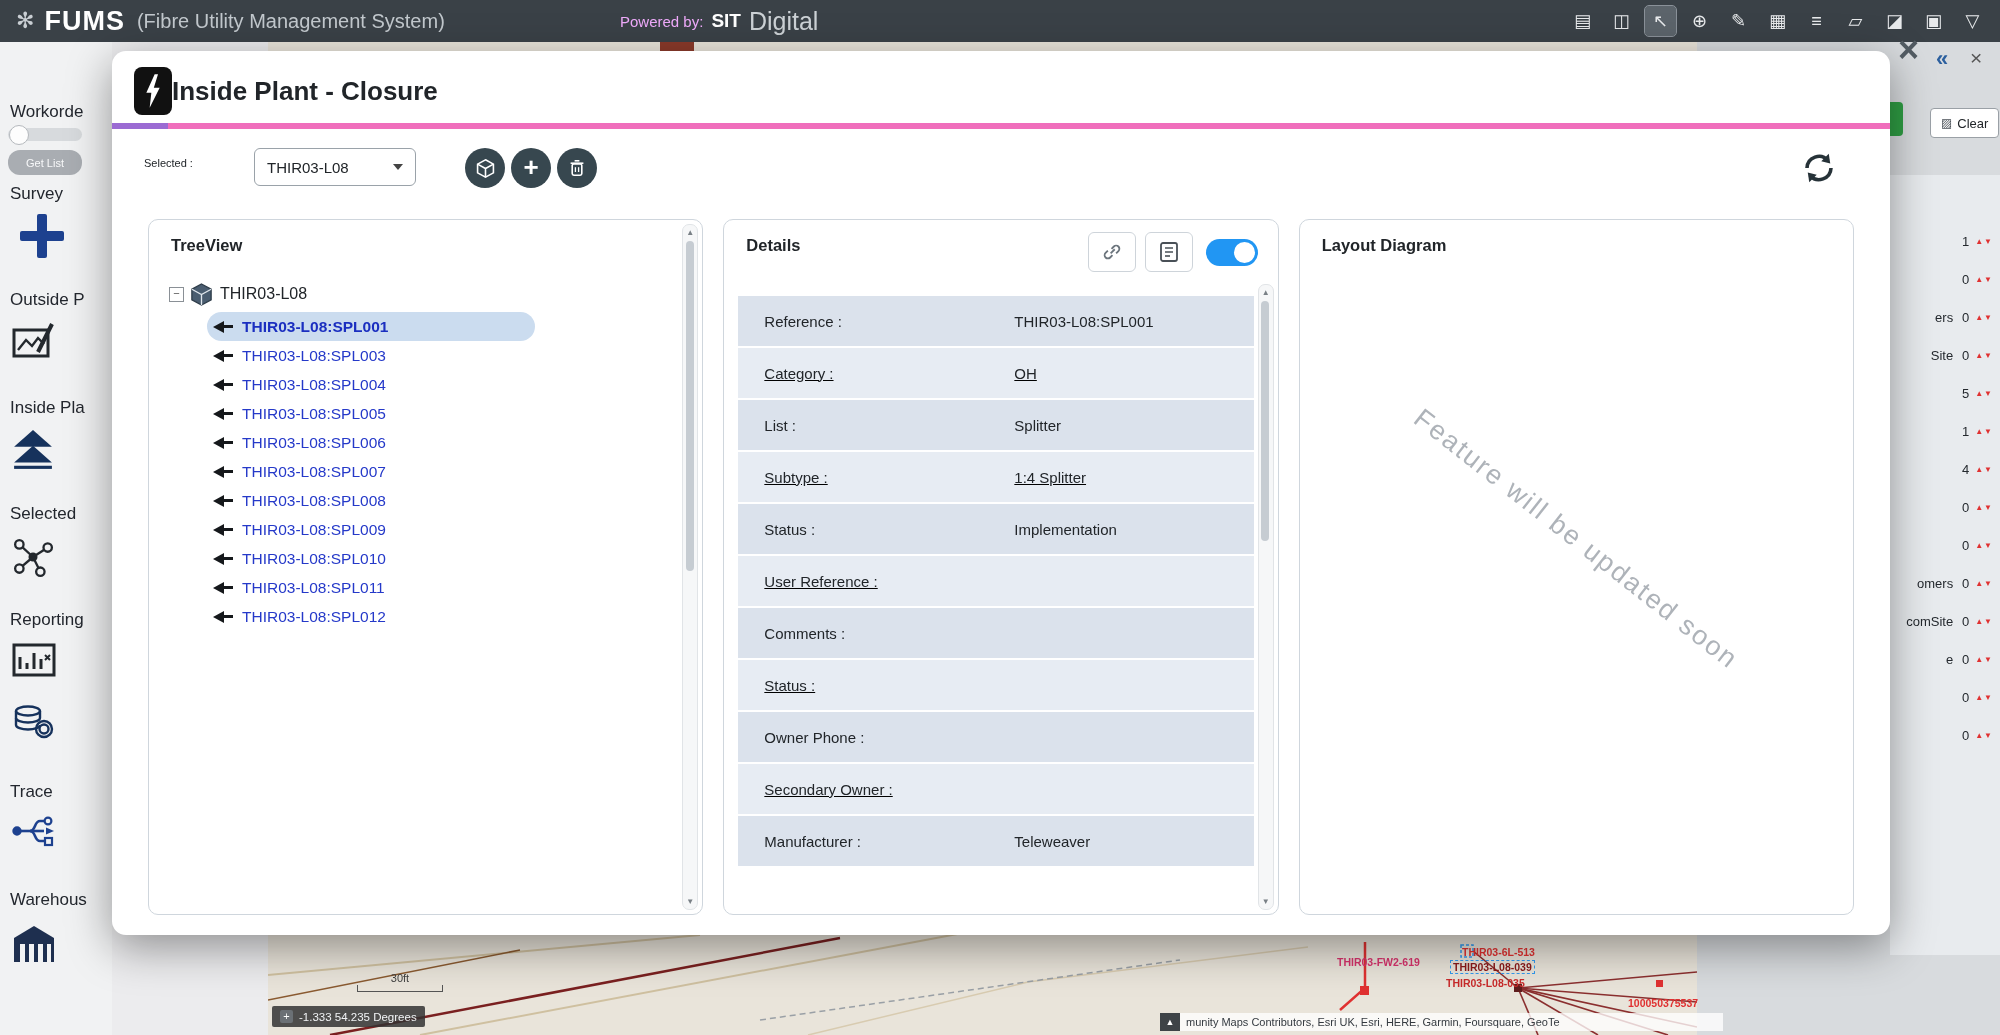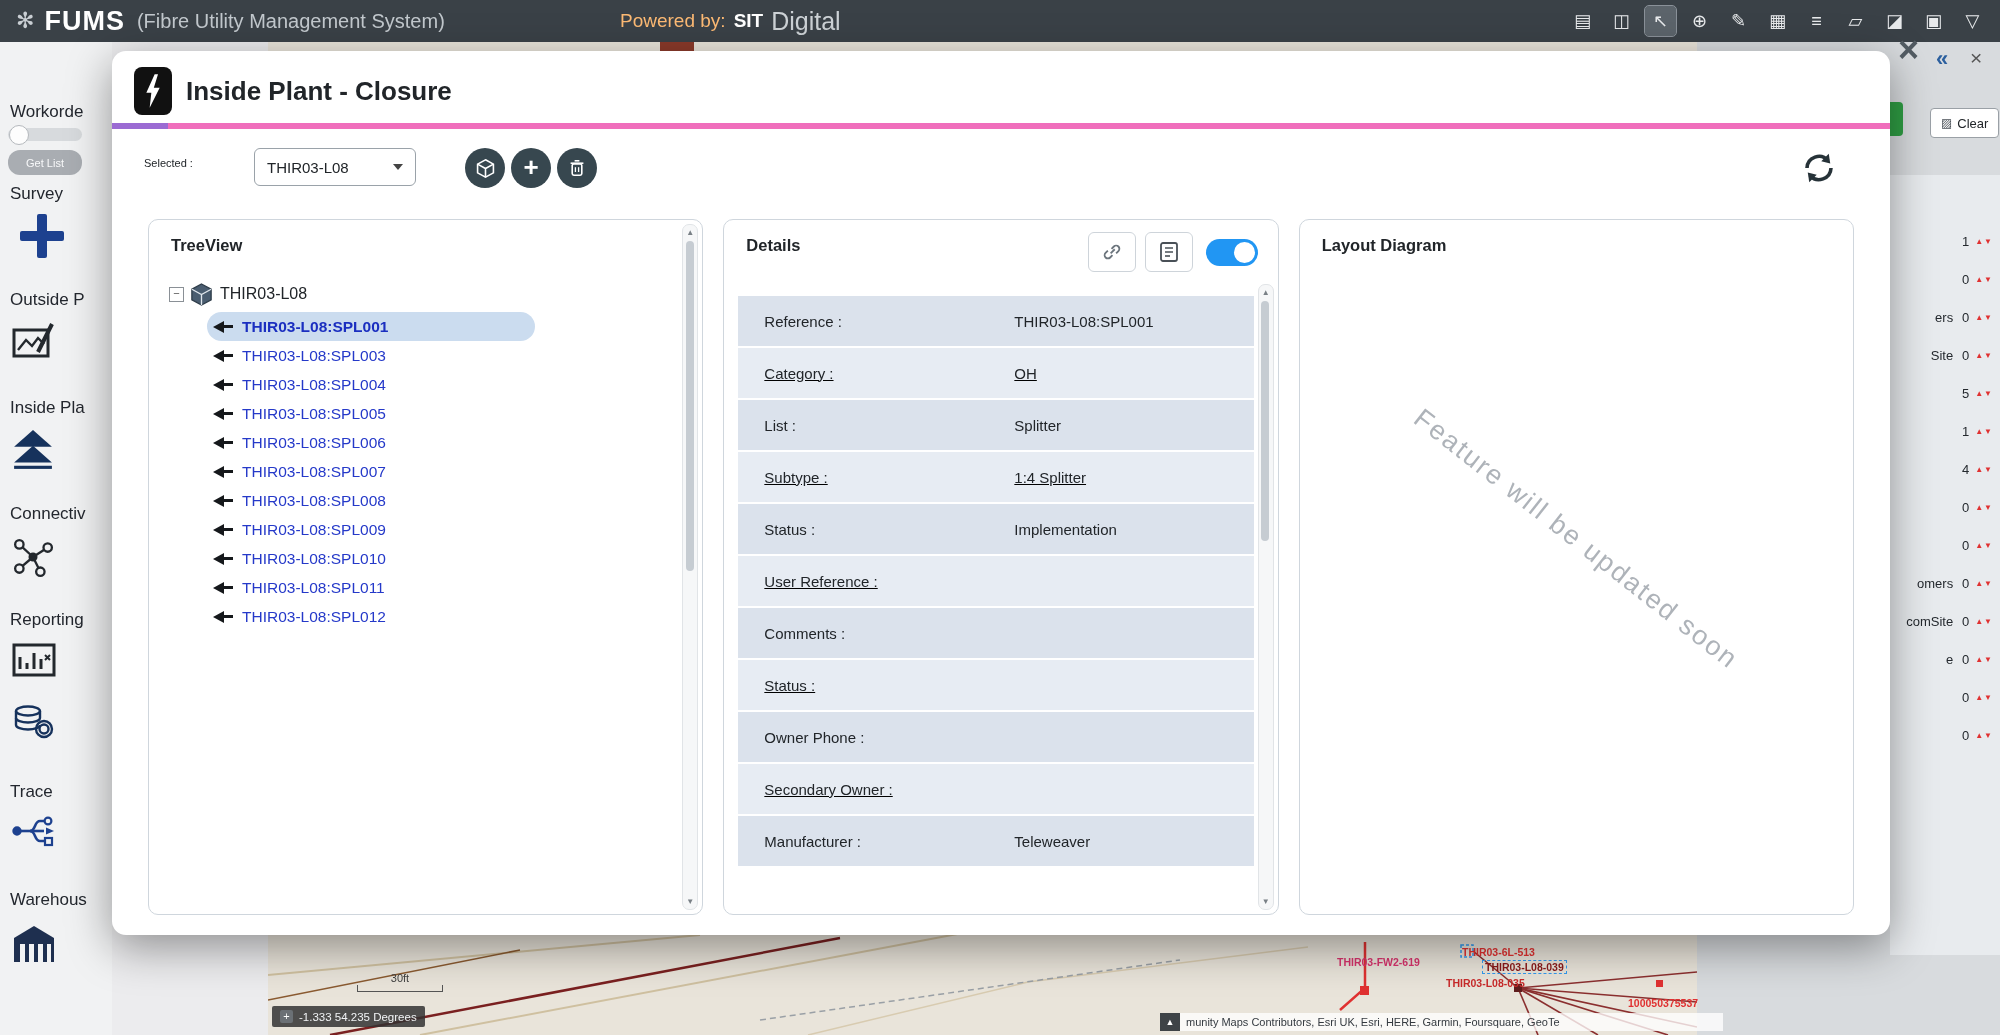--- a/index.html
+++ b/index.html
@@ -5,21 +5,21 @@
   html,body{margin:0;padding:0;background:#777;}
   .page{position:relative;width:2000px;height:1035px;overflow:hidden;background:#9aa0a5;
         font-family:"Liberation Sans","DejaVu Sans",sans-serif;}
 
   
   .topbar{position:absolute;top:0;left:0;right:0;height:42px;background:#3a4147;z-index:6;display:flex;align-items:center;}
   .brand-flower{color:#c9ced3;font-size:22px;margin:0 10px 0 16px;}
   .app-name{color:#fff;font-size:27px;font-weight:bold;letter-spacing:1px;}
   .app-subtitle{color:#c2c8cd;font-size:20px;margin-left:12px;}
   .powered{position:absolute;left:620px;top:0;height:42px;display:flex;align-items:center;gap:8px;}
-  .powered-label{color:#fdba74;font-size:19px;}
+  .powered-label{color:#f0abfc;font-size:15px;}
   .brand-bold{color:#fff;font-weight:bold;font-size:19px;}
   .brand-light{color:#cdd2d6;font-size:25px;}
   .tb-icons{position:absolute;right:12px;top:0;height:42px;display:flex;align-items:center;gap:8px;}
   .tb-icon{width:31px;height:30px;display:flex;align-items:center;justify-content:center;color:#e8eaec;font-size:18px;border-radius:4px;cursor:pointer;}
   .tb-icon.active{background:#5c646b;outline:1px solid #8a9199;}
 
   
   .sidebar{position:absolute;top:42px;left:0;width:112px;bottom:0;background:#f1f2f3;z-index:5;overflow:hidden;}
   .sb-label{position:absolute;left:10px;font-size:17px;font-weight:500;color:#23272e;white-space:nowrap;cursor:pointer;}
   .sb-slider{position:absolute;left:8px;width:74px;height:13px;background:#d7dadd;border-radius:7px;cursor:pointer;}
@@ -45,36 +45,36 @@
   .bg-collapse{position:absolute;left:1936px;top:46px;font-size:22px;font-weight:bold;color:#2b5f9e;z-index:3;cursor:pointer;}
   .bg-close{position:absolute;left:1970px;top:46px;font-size:21px;color:#555;z-index:3;cursor:pointer;}
   .green-sliver{position:absolute;left:1890px;top:102px;width:13px;height:34px;background:#2f9e44;border-radius:0 4px 4px 0;z-index:3;}
   .clear-btn{position:absolute;left:1930px;top:108px;height:28px;padding:0 10px;background:#fff;border:1px solid #9aa0a6;
              border-radius:4px;font-size:13px;color:#212529;display:flex;align-items:center;gap:5px;z-index:3;cursor:pointer;}
   .clear-icon{font-size:12px;color:#495057;}
 
   .map-svg{position:absolute;left:0;top:0;z-index:1;}
   .map-labels{position:absolute;inset:0;z-index:3;pointer-events:none;}
   .map-label{position:absolute;font-size:10.5px;font-weight:bold;white-space:nowrap;pointer-events:auto;cursor:pointer;}
-  .map-label.selected{border:1px dashed #339af0;padding:0 2px;margin-left:32px;}
+  .map-label.selected{border:1px dashed #339af0;padding:0 2px;}
   .scalebar{position:absolute;left:357px;top:972px;width:86px;text-align:center;font-size:11px;color:#3f3f3f;z-index:3;}
   .scale-line{height:6px;border-left:1.5px solid #555;border-right:1.5px solid #555;border-bottom:1.5px solid #555;margin-top:1px;}
   .coords{position:absolute;left:272px;top:1006px;height:21px;background:rgba(50,50,50,.85);border-radius:2px;color:#f1f3f5;
           font-size:11.5px;display:flex;align-items:center;gap:6px;padding:0 8px;z-index:4;}
   .cross{width:13px;height:13px;background:#6b7075;color:#fff;font-size:11px;line-height:13px;text-align:center;border-radius:2px;}
   .attr-toggle{position:absolute;left:1160px;top:1013px;width:20px;height:18px;background:#3e4347;color:#fff;font-size:9px;
                display:flex;align-items:center;justify-content:center;z-index:5;cursor:pointer;}
   .attribution{position:absolute;left:1160px;top:1013px;width:537px;height:18px;background:rgba(255,255,255,.78);
                font-size:11px;color:#343a40;display:flex;align-items:center;padding-left:26px;overflow:hidden;
                white-space:nowrap;z-index:4;}
 
   
   .modal{position:absolute;left:112px;top:51px;width:1778px;height:884px;background:#fff;border-radius:14px;
          box-shadow:0 12px 45px rgba(0,0,0,.4);z-index:10;}
-  .modal-header{position:absolute;top:16px;left:22px;display:flex;align-items:center;gap:14px;}
+  .modal-header{position:absolute;top:16px;left:22px;display:flex;align-items:center;}
   .app-badge{width:38px;height:48px;background:#111;border-radius:8px;display:flex;align-items:center;justify-content:center;}
   .modal-title{font-size:26px;font-weight:bold;color:#212529;}
   .accent-bar{position:absolute;top:72px;left:0;right:0;height:6px;display:flex;}
   .seg-purple{width:56px;height:6px;background:#9b6bd3;}
   .seg-pink{flex:1;height:6px;background:#f06ebc;}
   .controls{position:absolute;top:94px;left:30px;right:30px;height:46px;}
   .sel-label{position:absolute;left:2px;top:12px;font-size:11px;color:#212529;}
   .select-box{position:absolute;left:112px;top:3px;width:162px;height:38px;border:1px solid #9aa2a9;border-radius:6px;
               background:#fff;display:flex;align-items:center;justify-content:space-between;padding:0 12px;
               font-size:15px;color:#212529;cursor:pointer;box-sizing:border-box;}
@@ -177,21 +177,21 @@
         </svg>
     </div>
     <div class="sb-label" style="top:356px">Inside Pla</div>
     <div class="sb-icon" style="top:388px">
       <svg viewBox="0 0 40 38" width="42" height="40">
           <polygon points="20,0 38,16 2,16" fill="#16325c"></polygon>
           <polygon points="20,15 38,31 2,31" fill="#16325c"></polygon>
           <rect x="2" y="34" width="36" height="3" fill="#16325c"></rect>
         </svg>
     </div>
-    <div class="sb-label" style="top:462px">Connectiv</div>
+    <div class="sb-label" style="top:462px">Selected</div>
     <div class="sb-icon" style="top:494px">
       <svg viewBox="0 0 40 40" width="42" height="42">
           <g stroke="#23282d" stroke-width="2.2" fill="#f1f2f3">
             <line x1="20" y1="20" x2="7" y2="8"></line>
             <line x1="20" y1="20" x2="34" y2="11"></line>
             <line x1="20" y1="20" x2="27" y2="34"></line>
             <line x1="20" y1="20" x2="7" y2="31"></line>
             <circle cx="7" cy="8" r="4"></circle>
             <circle cx="34" cy="11" r="4"></circle>
             <circle cx="27" cy="34" r="4"></circle>

